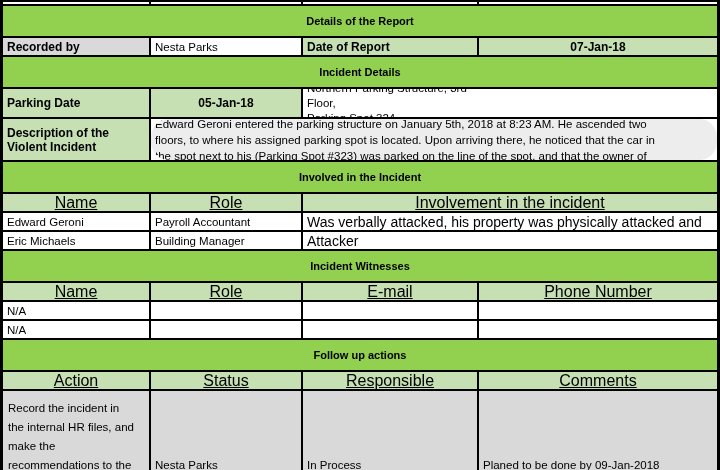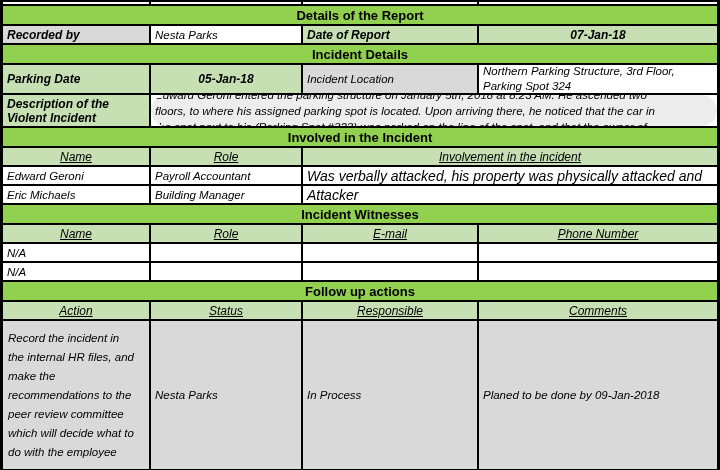--- a/index.html
+++ b/index.html
@@ -12,37 +12,37 @@
   *{box-sizing:border-box;margin:0;padding:0;}
   body{background:#fff;font-family:"Liberation Sans",sans-serif;color:#000;}
   .sheet{
     width:720px;height:470px;overflow:hidden;background:#fff;
     border-left:3px solid var(--bd);border-right:3px solid var(--bd);border-top:2px solid var(--bd);
     font-size:11.5px;
   }
   .row{display:grid;border-bottom:2px solid var(--bd);}
   .cols4{grid-template-columns:148px 152px 176px 1fr;}
   .cols3{grid-template-columns:148px 152px 1fr;}
-  .row>div{border-right:2px solid var(--bd);overflow:hidden;font-style:italic;}
+  .row>div{border-right:2px solid var(--bd);overflow:hidden;}
   .row>div:last-child{border-right:none;}
   .c{display:flex;align-items:center;padding:0 4px;}
   .ctr{justify-content:center;text-align:center;}
   .b{font-weight:700;font-size:12px;}
   .bg-gray{background:var(--gray);}
   .bg-lg{background:var(--lgreen);}
   .bg-dg{background:var(--dgray);border-radius:18px;}
   .section{
-    height:20px;background:var(--green);border-bottom:2px solid var(--bd);
+    height:32px;background:var(--green);border-bottom:2px solid var(--bd);
     display:flex;align-items:center;justify-content:center;
-    font-weight:700;font-size:13px;
+    font-weight:700;font-size:11px;
   }
-  .hdr{justify-content:center;text-align:center;background:var(--lgreen);font-size:12px;}
+  .hdr{justify-content:center;text-align:center;background:var(--lgreen);font-size:16px;}
   .hdr span{text-decoration:underline;}
   .sliver{height:4px;border-bottom:2px solid var(--bd);background:#fff;}
-  .h19{height:19px;} .h30{height:30px;} .h43{height:33px;} .h150{height:150px;}
+  .h19{height:19px;} .h30{height:30px;} .h43{height:43px;} .h150{height:150px;}
   .pre{white-space:pre-line;}
   .lh15{line-height:15px;}
   .desc{line-height:16px;}
   .big-text{font-size:14px;white-space:nowrap;}
   .action{line-height:19px;padding:0 5px;}
 </style>
 </head>
 <body>
 
 <div class="sheet">
@@ -62,21 +62,20 @@
     <div class="c b bg-lg">Date of Report</div>
     <div class="c b ctr bg-lg">07-Jan-18</div>
   </div>
 
 
   <div class="section">Incident Details</div>
 
   <div class="row cols4 h30">
     <div class="c b bg-lg">Parking Date</div>
     <div class="c b ctr bg-lg">05-Jan-18</div>
-    <div class="c bg-gray">Incident Location</div>
     <div class="c pre lh15">Northern Parking Structure, 3rd Floor,
 Parking Spot 324</div>
   </div>
 
   <div class="row cols3 h43">
     <div class="c b bg-lg" style="line-height:14px;">Description of the Violent Incident</div>
     <div class="c bg-dg" style="grid-column:span 2;">
       <span class="pre desc">Edward Geroni entered the parking structure on January 5th, 2018 at 8:23 AM. He ascended two
 floors, to where his assigned parking spot is located. Upon arriving there, he noticed that the car in
 the spot next to his (Parking Spot #323) was parked on the line of the spot, and that the owner of</span>

